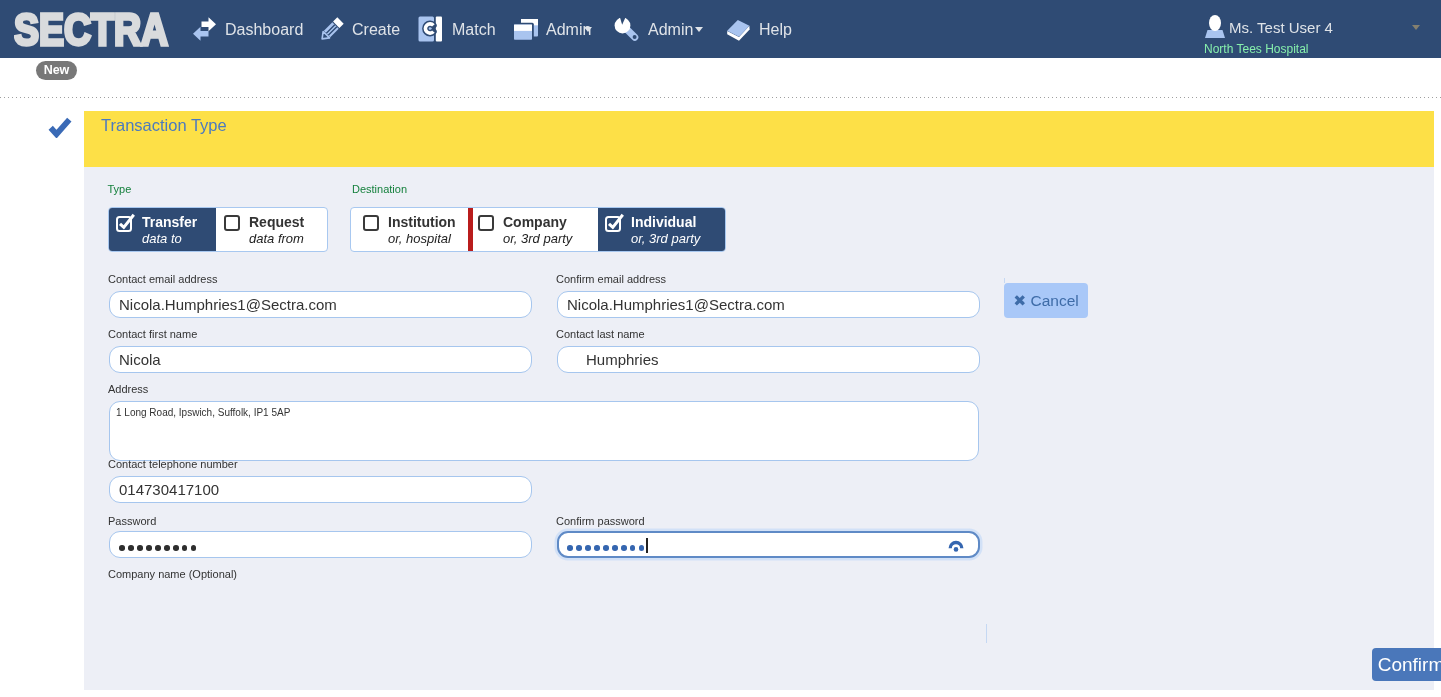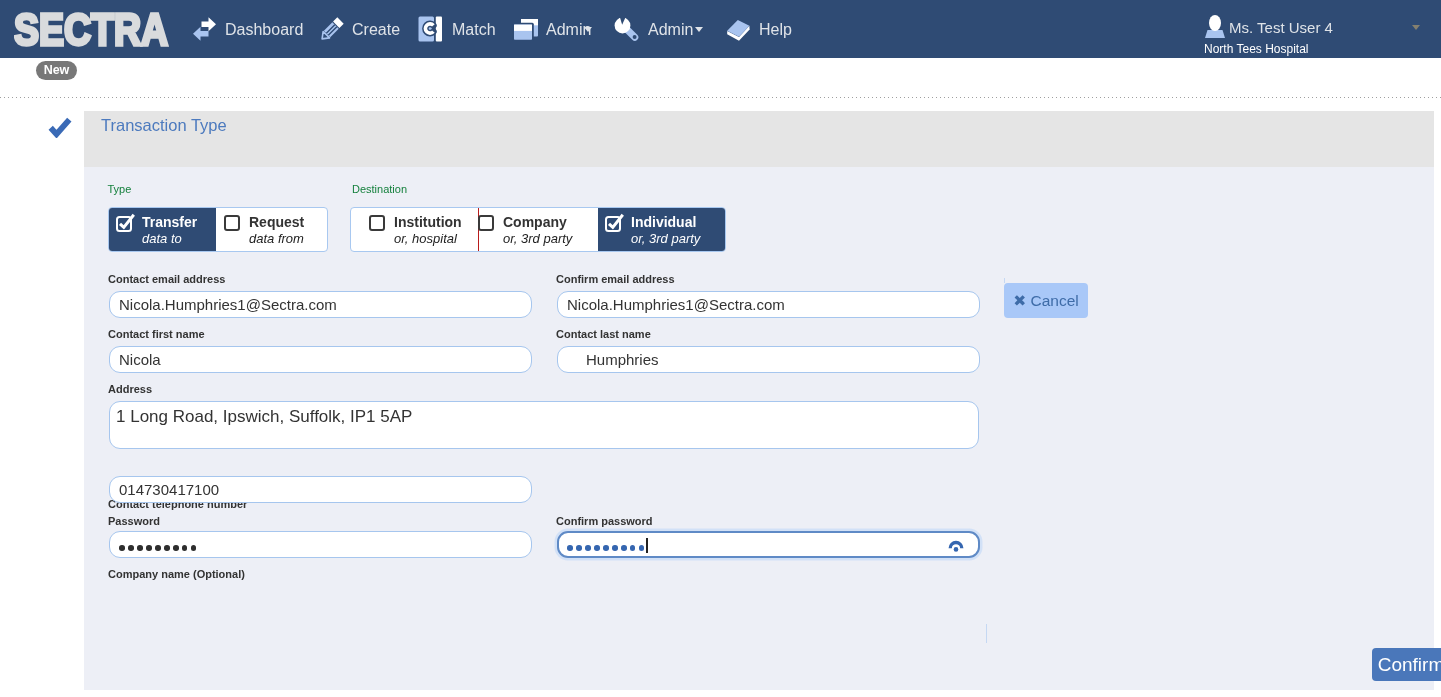--- a/index.html
+++ b/index.html
@@ -16,26 +16,26 @@
 .icon { position:absolute; }
 
 
 .newbadge { position:absolute; left:36px; top:61px; width:41px; height:19px; background:#787878;
   border-radius:9.5px; color:#fff; font-size:12.5px; font-weight:bold; text-align:center;
   line-height:19px; }
 .dotline { position:absolute; left:0; top:97px; width:1441px; height:1px; background-image:repeating-linear-gradient(90deg,#9f9f9f 0 1px,transparent 1px 4px); }
 
 
 .stepcheck { position:absolute; left:48px; top:117px; }
-.stephead { position:absolute; left:84px; top:111px; width:1350px; height:56px; background:#e5e5e5; }
+.stephead { position:absolute; left:84px; top:111px; width:1350px; height:56px; background:#fde047; }
 .stephead .title { position:absolute; left:17px; top:5px; font-size:16.5px; color:#4c7abe; }
 
 
 .formbody { position:absolute; left:84px; top:167px; width:1350px; height:523px; background:#edeff6; }
-.lab { position:absolute; font-size:11px; font-weight:bold; color:#333; line-height:14px; white-space:nowrap; }
+.lab { position:absolute; font-size:11px; font-weight:normal; color:#333; line-height:14px; white-space:nowrap; }
 .lab2 { position:absolute; font-size:11px; color:#15803d; line-height:14px; white-space:nowrap; }
 .dots { display:inline-block; width:5.6px; height:5.6px; border-radius:50%; vertical-align:-0.5px; }
 .d2 { margin-left:3.4px; }
 .inp { position:absolute; height:27px; background:#fff; border:1px solid #a6c6ee; border-radius:11px;
   font-size:15px; color:#333; line-height:25px; padding-left:9px; white-space:nowrap; }
 
 
 .btngroup { position:absolute; top:207px; height:45px; background:#fff; border:1px solid #a8c8f0;
   border-radius:4px; }
 .segcell { position:absolute; top:0; height:43px; }
@@ -128,21 +128,21 @@
       </div>
 
   <svg class="icon" style="left:1203px; top:13px;" width="24" height="27" viewBox="0 0 24 27">
     <path d="M2 25 L4.5 17 H19.5 L22 25 z" fill="#a9c4ef"></path>
     <ellipse cx="12" cy="10" rx="6" ry="8" fill="#ffffff"></ellipse>
   </svg>
   <div class="navitem" style="left:1229px;">
         <span class="nav-label" style="top:19px;font-size:15px;">Ms. Test User 4</span>
       </div>
   <div class="navitem" style="left:1204px;">
-        <span class="nav-label" style="top:42px;font-size:12px;color:#ffffff;">North Tees Hospital</span>
+        <span class="nav-label" style="top:42px;font-size:12px;color:#86efac;">North Tees Hospital</span>
       </div>
   <div class="caret" style="left:1412px; top:25px; border-top-color:#85806f;"></div>
 </div>
 
 <div class="newbadge">New</div>
 <div class="dotline"></div>
 
 <svg class="stepcheck" width="24" height="21" viewBox="0 0 24 21">
   <path d="M2.7 10.8 L8.5 17.2 L21.3 2.6" fill="none" stroke="#3a6ab6" stroke-width="5.8" stroke-linecap="butt" stroke-linejoin="miter"></path>
 </svg>
@@ -165,21 +165,21 @@
     <svg class="cbx" style="position:absolute; left:6px; top:5px;" width="24" height="22" viewBox="0 0 24 22">
       <rect x="2" y="4" width="14" height="14" rx="2.5" fill="none" stroke="#ffffff" stroke-width="2"></rect>
       <path d="M5 10.8 L8.8 14.4 L18.8 1.8" fill="none" stroke="#ffffff" stroke-width="3"></path>
     </svg>
     <div class="seg-title">Transfer</div>
     <div class="seg-sub">data to</div>
   </div>
 </div>
 
 <div class="btngroup" style="left:350px; width:376px;">
-  <div class="segcell" style="left:10px; width:118px; border-right:1px solid #b91c1c;">
+  <div class="segcell" style="left:4px; width:118px; border-right:5px solid #b91c1c;">
     <div class="cbox"></div>
     <div class="seg-title">Institution</div>
     <div class="seg-sub">or, hospital</div>
   </div>
   <div class="segcell" style="left:119px; width:128px;">
     <div class="cbox"></div>
     <div class="seg-title">Company</div>
     <div class="seg-sub">or, 3rd party</div>
   </div>
   <div class="segcell sel" style="left:247px; width:127px; border-radius:0 3px 3px 0;">
@@ -196,23 +196,23 @@
 <div class="inp" style="left:109px; top:291px; width:423px;">Nicola.Humphries1@Sectra.com</div>
 <div class="lab" style="left:556px; top:272px;">Confirm email address</div>
 <div class="inp" style="left:557px; top:291px; width:423px;">Nicola.Humphries1@Sectra.com</div>
 
 <div class="lab" style="left:108px; top:327px;">Contact first name</div>
 <div class="inp" style="left:109px; top:346px; width:423px;">Nicola</div>
 <div class="lab" style="left:556px; top:327px;">Contact last name</div>
 <div class="inp" style="left:557px; top:346px; width:423px;padding-left:28px;">Humphries</div>
 
 <div class="lab" style="left:108px; top:382px;">Address</div>
-<div class="inp" style="left:109px; top:401px; width:870px; height:48px; line-height:normal; padding-top:5px; padding-left:6px; font-size:17px;">1 Long Road, Ipswich, Suffolk, IP1 5AP</div>
-
-<div class="lab" style="left:108px; top:457px;margin-top:40px;">Contact telephone number</div>
+<div class="inp" style="left:109px; top:401px; width:870px; height:60px; line-height:normal; padding-top:5px; padding-left:6px; font-size:10px;">1 Long Road, Ipswich, Suffolk, IP1 5AP</div>
+
+<div class="lab" style="left:108px; top:457px;">Contact telephone number</div>
 <div class="inp" style="left:109px; top:476px; width:423px;">014730417100</div>
 
 <div class="lab" style="left:108px; top:514px;">Password</div>
 <div class="inp" style="left:109px; top:531px; width:423px;"><span class="dots" style="background:#2e2e2e;"></span><span class="dots d2" style="background:#2e2e2e;"></span><span class="dots d2" style="background:#2e2e2e;"></span><span class="dots d2" style="background:#2e2e2e;"></span><span class="dots d2" style="background:#2e2e2e;"></span><span class="dots d2" style="background:#2e2e2e;"></span><span class="dots d2" style="background:#2e2e2e;"></span><span class="dots d2" style="background:#2e2e2e;"></span><span class="dots d2" style="background:#2e2e2e;"></span></div>
 <div class="lab" style="left:556px; top:514px;">Confirm password</div>
 <div class="inp" style="left:557px; top:531px; width:423px; border:2px solid #5f8ac6; box-shadow:0 0 0 2.5px rgba(178,208,248,0.45); line-height:23px;"><span class="dots" style="margin-left:-1px; background:#3566b0;"></span><span class="dots d2" style="background:#3566b0;"></span><span class="dots d2" style="background:#3566b0;"></span><span class="dots d2" style="background:#3566b0;"></span><span class="dots d2" style="background:#3566b0;"></span><span class="dots d2" style="background:#3566b0;"></span><span class="dots d2" style="background:#3566b0;"></span><span class="dots d2" style="background:#3566b0;"></span><span class="dots d2" style="background:#3566b0;"></span><span style="display:inline-block; width:1.5px; height:15px; background:#222; vertical-align:-3px; margin-left:2px;"></span>
   <svg style="position:absolute; right:14px; top:6px;" width="16" height="14" viewBox="0 0 16 14">
     <path d="M2.2 9.3 A5.8 5.8 0 0 1 13.8 9.3" fill="none" stroke="#3566b0" stroke-width="3.3"></path>
     <circle cx="8" cy="10.4" r="2.3" fill="#3566b0"></circle>
   </svg>

